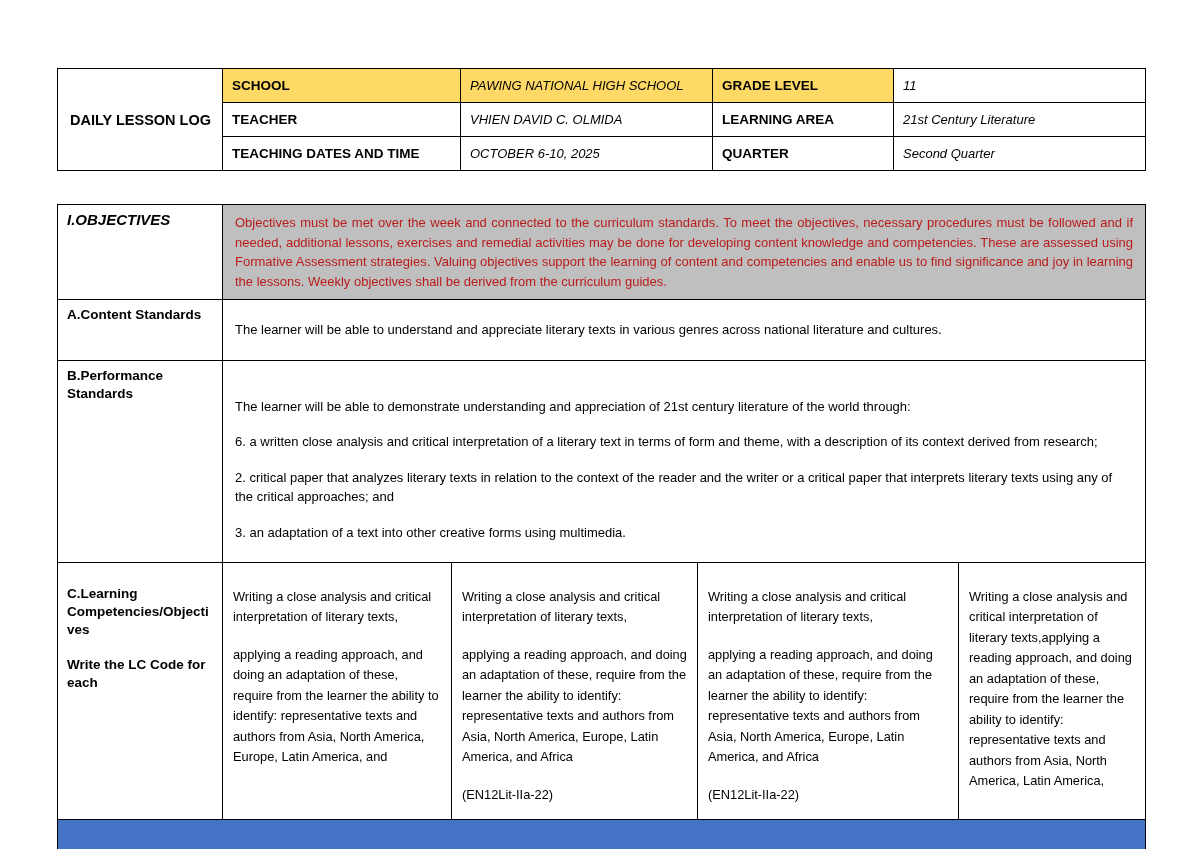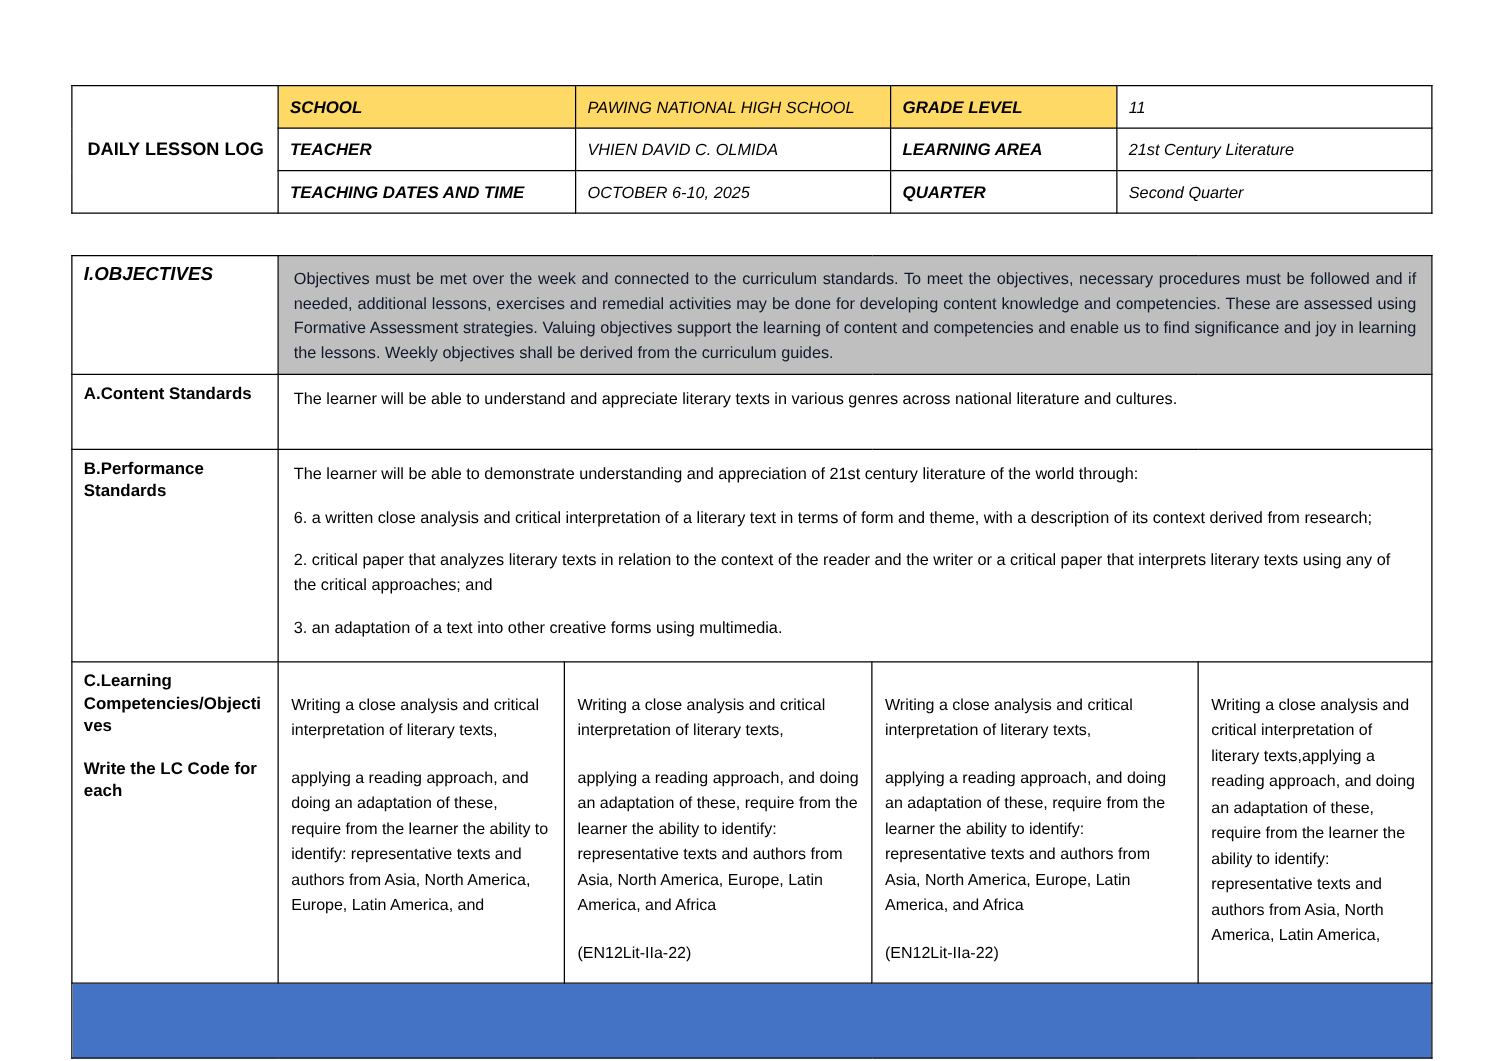--- a/index.html
+++ b/index.html
@@ -36,21 +36,21 @@
   
   .header-table { top: 68px; }
   .header-table tr { height: 34px; }
   .header-table td { vertical-align: middle; }
   .title-cell {
     font-weight: bold;
     font-size: 14.5px;
     text-align: left;
     padding-left: 12px;
   }
-  .lbl { font-weight: bold; font-size: 13.5px; font-style: italic; }
+  .lbl { font-weight: bold; font-size: 13.5px; }
   .val { font-size: 13px; font-style: italic; }
   .yellow { background: #FFD966; }
   
   .main-table { top: 204px; }
   .day-row { height: 30px; }
   .day-row td {
     vertical-align: middle;
     text-align: center;
     font-weight: bold;
     font-size: 13.5px;
@@ -58,28 +58,28 @@
   .obj-row { height: 88px; }
   .a-row { height: 60px; }
   .b-row { height: 170px; }
   .c-row { height: 257px; }
   .blue-row { height: 60px; }
   .blue-row td { background: #4472C4; }
   .label-cell { font-weight: bold; font-size: 13.5px; line-height: 1.35; }
   .obj-label { font-weight: bold; font-style: italic; font-size: 15px; }
   .gray {
     background: #BFBFBF;
-    color: #0f172a;
+    color: #b91c1c;
     text-align: justify;
     line-height: 1.5;
     font-size: 13px;
     padding: 8px 12px;
   }
-  .body-cell { line-height: 1.5; font-size: 13px; padding: 9px 12px; }
-  .cell p { margin: 0 0 15px 0; }
+  .body-cell { line-height: 1.5; font-size: 13px; padding: 20px 12px; }
+  .cell p { margin: 16px 0 15px 0; }
   .cell p:last-child { margin-bottom: 0; }
   .day-cell { line-height: 1.6; font-size: 12.8px; padding: 8px 10px; }
   .day-cell p { margin: 16px 0 17px 0; }
   .day-cell p:last-child { margin-bottom: 0; }
 </style>
 </head>
 <body>
 
 <div class="page">
 

